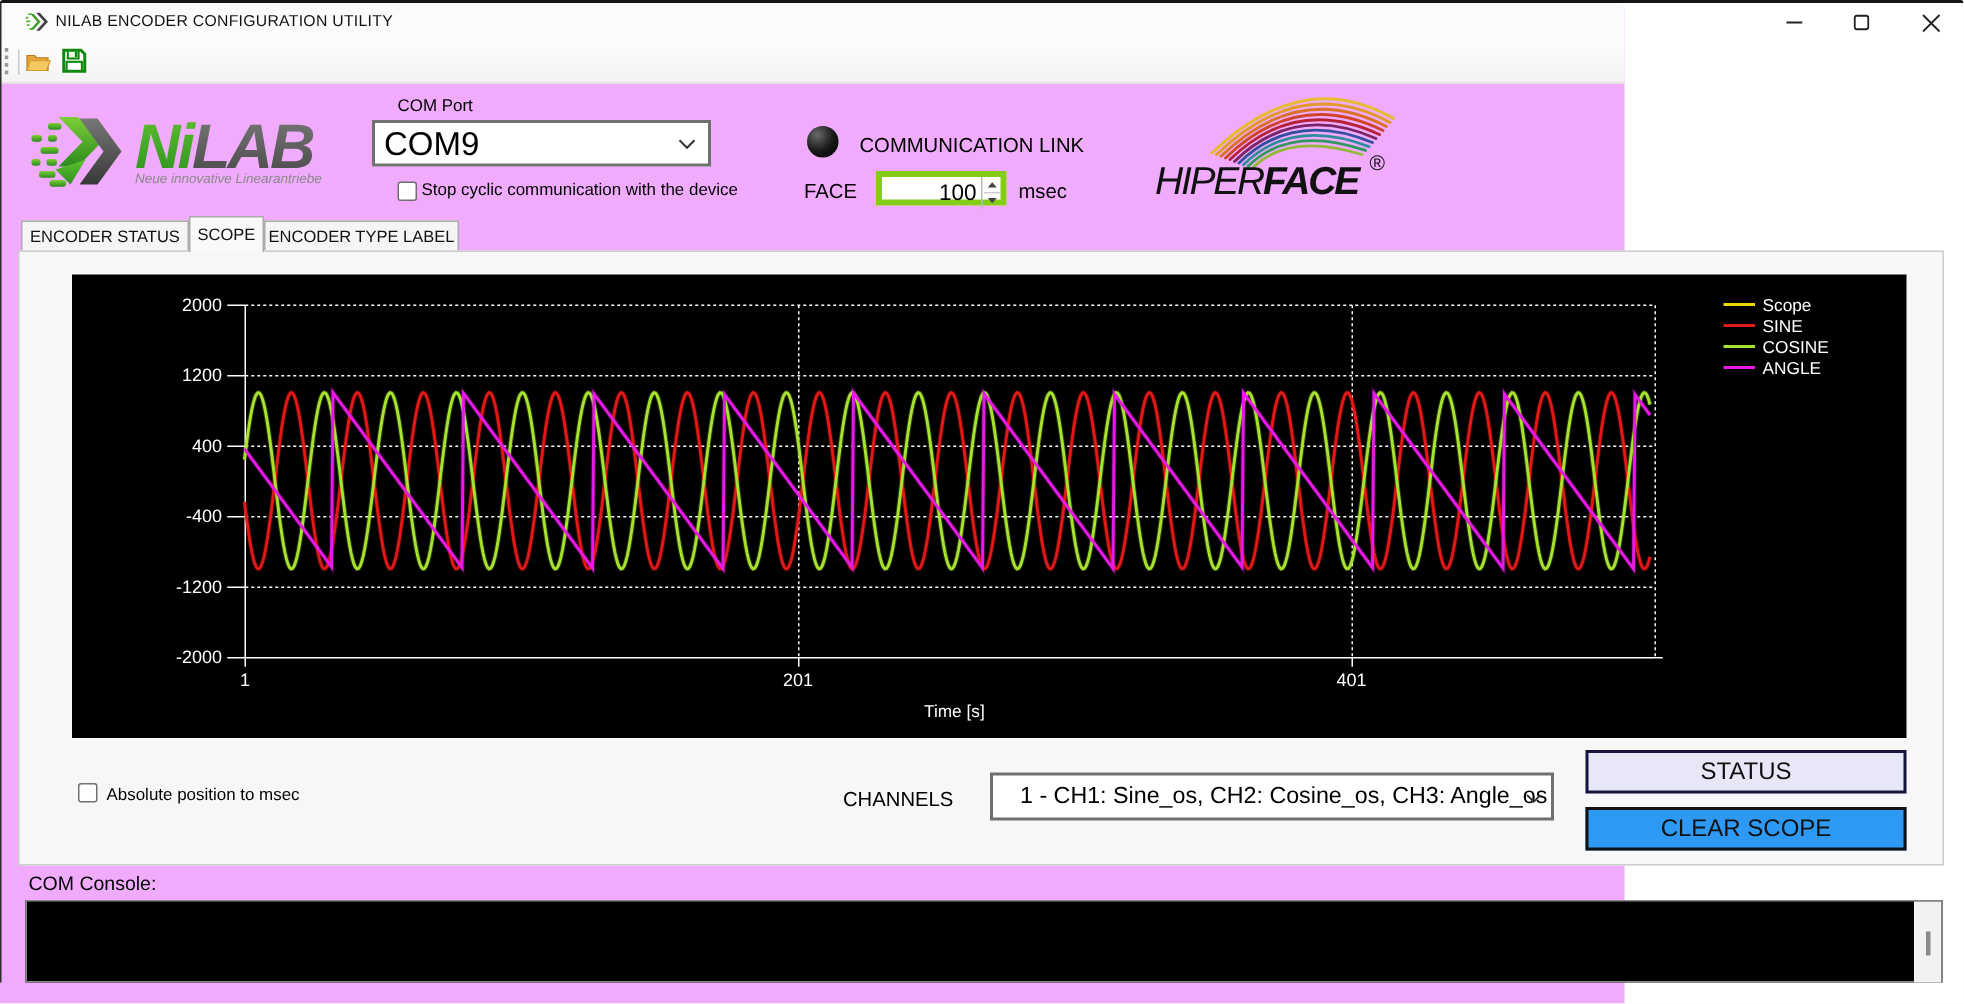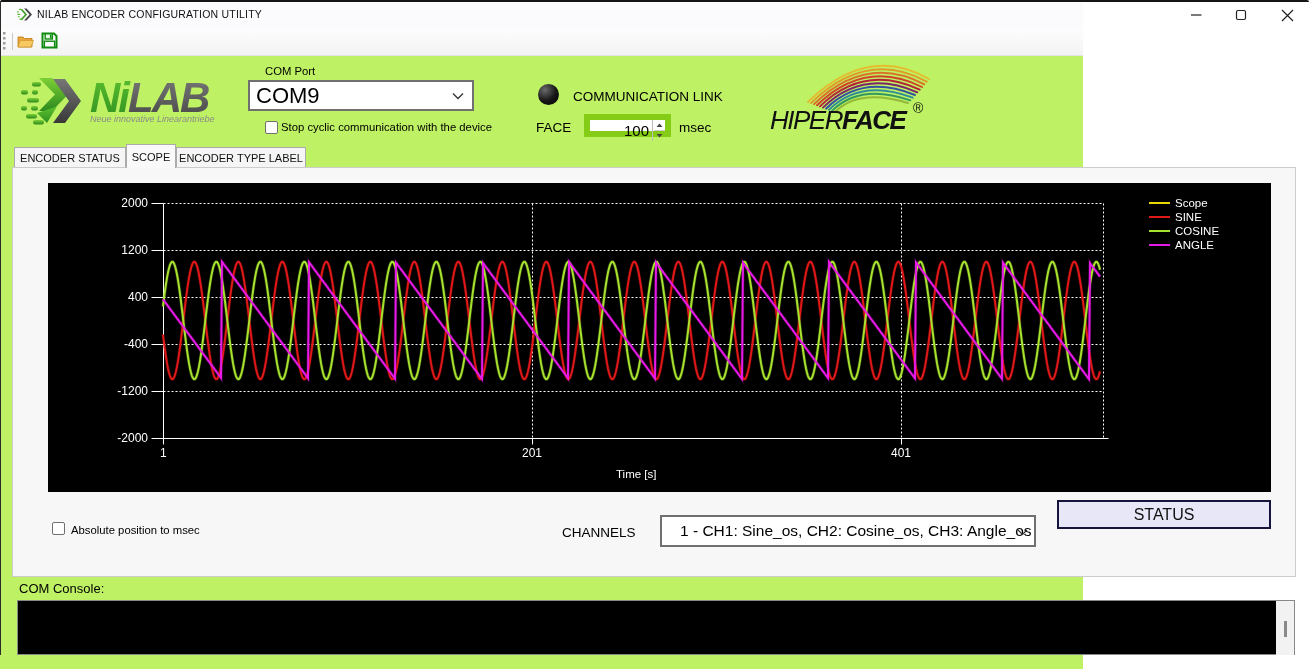--- a/index.html
+++ b/index.html
@@ -1,17 +1,17 @@
 <!DOCTYPE html>
 <html><head><meta charset="utf-8">
 <style>
 *{margin:0;padding:0;box-sizing:border-box}
 html,body{width:1309px;height:669px;background:#fff;font-family:"Liberation Sans",sans-serif;overflow:hidden}
 .abs{position:absolute}
-#win{position:relative;width:1083px;height:669px;background:#bef264;border-radius:8px 8px 0 0}
+#win{position:relative;width:1083px;height:669px;background:#f0abfc;border-radius:8px 8px 0 0}
 
 #titlebar{position:absolute;left:0;top:0;width:100%;height:28px;background:#fbfbfd;border-radius:7px 7px 0 0}
 #title{position:absolute;left:37px;top:8px;font-size:10.5px;color:#111;letter-spacing:.2px}
 .cap{position:absolute;top:0;height:28px;width:46px}
 
 #toolbar{position:absolute;left:0;top:28px;width:100%;height:28px;background:linear-gradient(#fdfdfd,#f3f3f3);border-bottom:1px solid #e3e3e3}
 
 .combo{position:absolute;background:#fff;border:2px solid #707070;color:#000}
 .chk{position:absolute;width:13px;height:13px;border:1px solid #707070;background:#fff;border-radius:2px}
 .lbl{position:absolute;color:#000;white-space:nowrap}
@@ -116,21 +116,21 @@
     <svg class="abs" style="right:8px;top:10px" width="12" height="8" viewBox="0 0 12 8">
         <path d="M1 1.5 L6 6.5 L11 1.5" stroke="#333" stroke-width="1.3" fill="none"></path>
       </svg>
   </div>
   <div class="chk" style="left:265px;top:121px"></div>
   <div class="lbl" style="left:281px;top:121px;font-size:11.3px">Stop cyclic communication with the device</div>
 
   <div class="abs" style="left:538px;top:84px;width:21px;height:21px;border-radius:50%;background:radial-gradient(circle at 33% 28%,#6a6a6a,#181818 52%,#000)"></div>
   <div class="lbl" style="left:573px;top:89px;font-size:13.5px">COMMUNICATION LINK</div>
   <div class="lbl" style="left:536px;top:120px;font-size:13.5px">FACE</div>
-  <div class="abs" style="left:584px;top:114px;width:87px;height:23px;background:#fff;border:6px solid #84cc16">
+  <div class="abs" style="left:584px;top:114px;width:87px;height:23px;background:#fff;border:4px solid #84cc16">
     <div class="abs" style="right:16px;top:1px;font-size:15px;line-height:19px">100</div>
     <div class="abs" style="right:0;top:0;width:13px;height:21px;border-left:1px solid #bbb">
       <svg width="13" height="21" viewBox="0 0 13 21">
           <path d="M3.5 7 L6.5 3.5 L9.5 7 Z" fill="#444"></path>
           <path d="M3.5 14 L6.5 17.5 L9.5 14 Z" fill="#444"></path>
           <path d="M1 10.5 H12" stroke="#ccc" stroke-width="1"></path>
         </svg>
     </div>
   </div>
   <div class="lbl" style="left:679px;top:120px;font-size:13.5px">msec</div>
@@ -218,20 +218,21 @@
 
   <div class="chk" style="left:52px;top:522px"></div>
   <div class="lbl" style="left:71px;top:524px;font-size:11.3px">Absolute position to msec</div>
   <div class="lbl" style="left:562px;top:525px;font-size:13.5px">CHANNELS</div>
   <div class="combo" style="left:660px;top:515px;width:376px;height:32px;font-size:15.5px;line-height:28px;padding-left:18px;overflow:hidden">1 - CH1: Sine_os, CH2: Cosine_os, CH3: Angle_os
     <svg class="abs" style="right:6px;top:12px" width="11" height="7" viewBox="0 0 11 7">
         <path d="M1 1 L5.5 5.5 L10 1" stroke="#333" stroke-width="1.2" fill="none"></path>
       </svg>
   </div>
   <div class="btn" style="left:1057px;top:500px;width:214px;height:29px;background:#e7e7f7;border:2px solid #14143c;font-size:16px;color:#111">STATUS</div>
+  <div class="btn" style="left:1057px;top:538px;width:214px;height:29px;background:#2e99f2;border:2px solid #111;font-size:16px;color:#111">CLEAR SCOPE</div>
 
   <div class="lbl" style="left:19px;top:581px;font-size:13px">COM Console:</div>
   <div class="abs" style="left:17px;top:600px;width:1278px;height:55px;background:#000;border:1px solid #888">
     <div class="abs" style="right:0;top:0;width:18px;height:54px;background:#f2f2f2">
       <div class="abs" style="left:8px;top:20px;width:3px;height:16px;background:#8a8a8a"></div>
     </div>
   </div>
 </div>
 
 </body></html>

